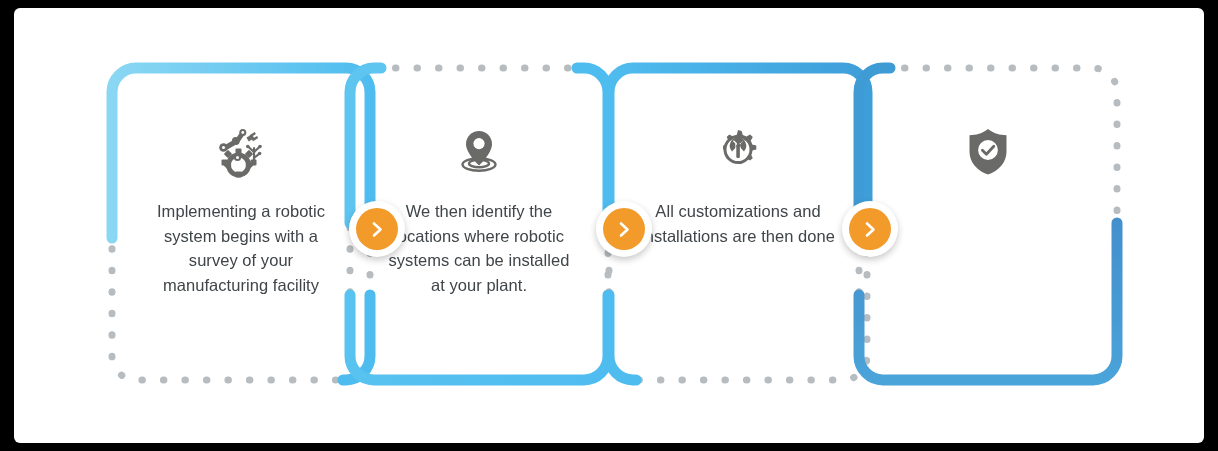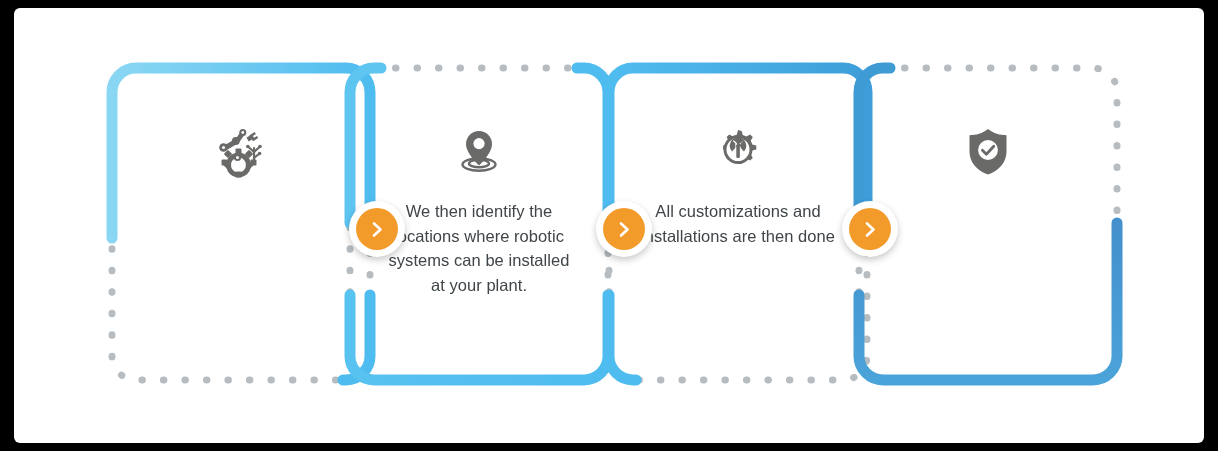--- a/index.html
+++ b/index.html
@@ -137,20 +137,21 @@
               <path d="M41 22 l0 12" stroke="#6a6a68" stroke-width="2.2" fill="none" stroke-linecap="round"></path>
               <path d="M41 26 l5.5 -5" stroke="#6a6a68" stroke-width="2.2" fill="none" stroke-linecap="round"></path>
               <path d="M41 26 l-5.5 -5" stroke="#6a6a68" stroke-width="2.2" fill="none" stroke-linecap="round"></path>
               <path d="M41 32 l5 -4" stroke="#6a6a68" stroke-width="2.2" fill="none" stroke-linecap="round"></path>
               <circle cx="47" cy="20.5" r="1.8"></circle>
               <circle cx="34.8" cy="20.5" r="1.8"></circle>
               <circle cx="46.6" cy="27.5" r="1.8"></circle>
             </g>
           </svg>
         </div>
+        <div class="caption">Implementing a robotic system begins with a survey of your manufacturing facility</div>
       </div>
     </div>
 
     <div class="card" style="left:331px;">
       <div class="frame">
         <svg viewBox="0 0 268 322" preserveAspectRatio="none">
           <defs>
             <linearGradient id="g2" x1="0" y1="0" x2="1" y2="0">
               <stop offset="0" stop-color="#58c2f0"></stop>
               <stop offset="1" stop-color="#4fbcef"></stop>

